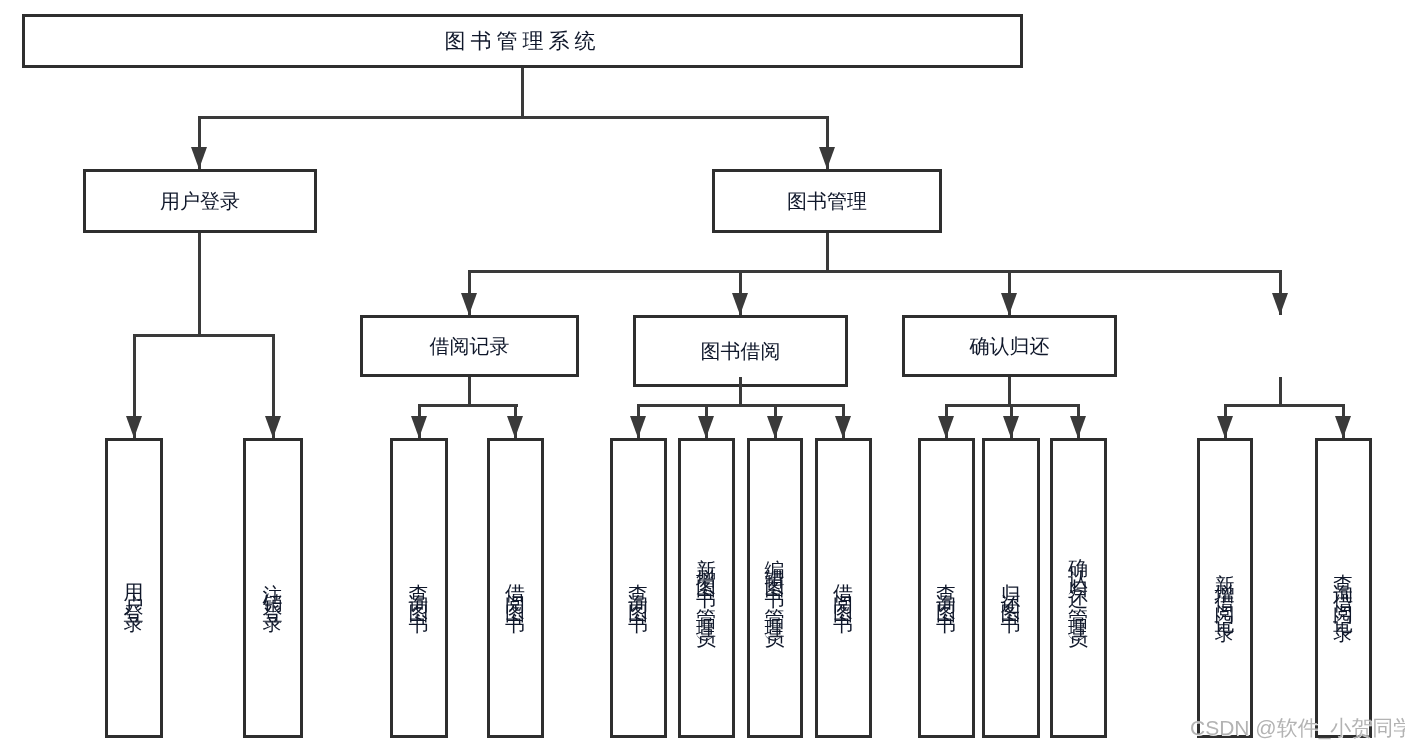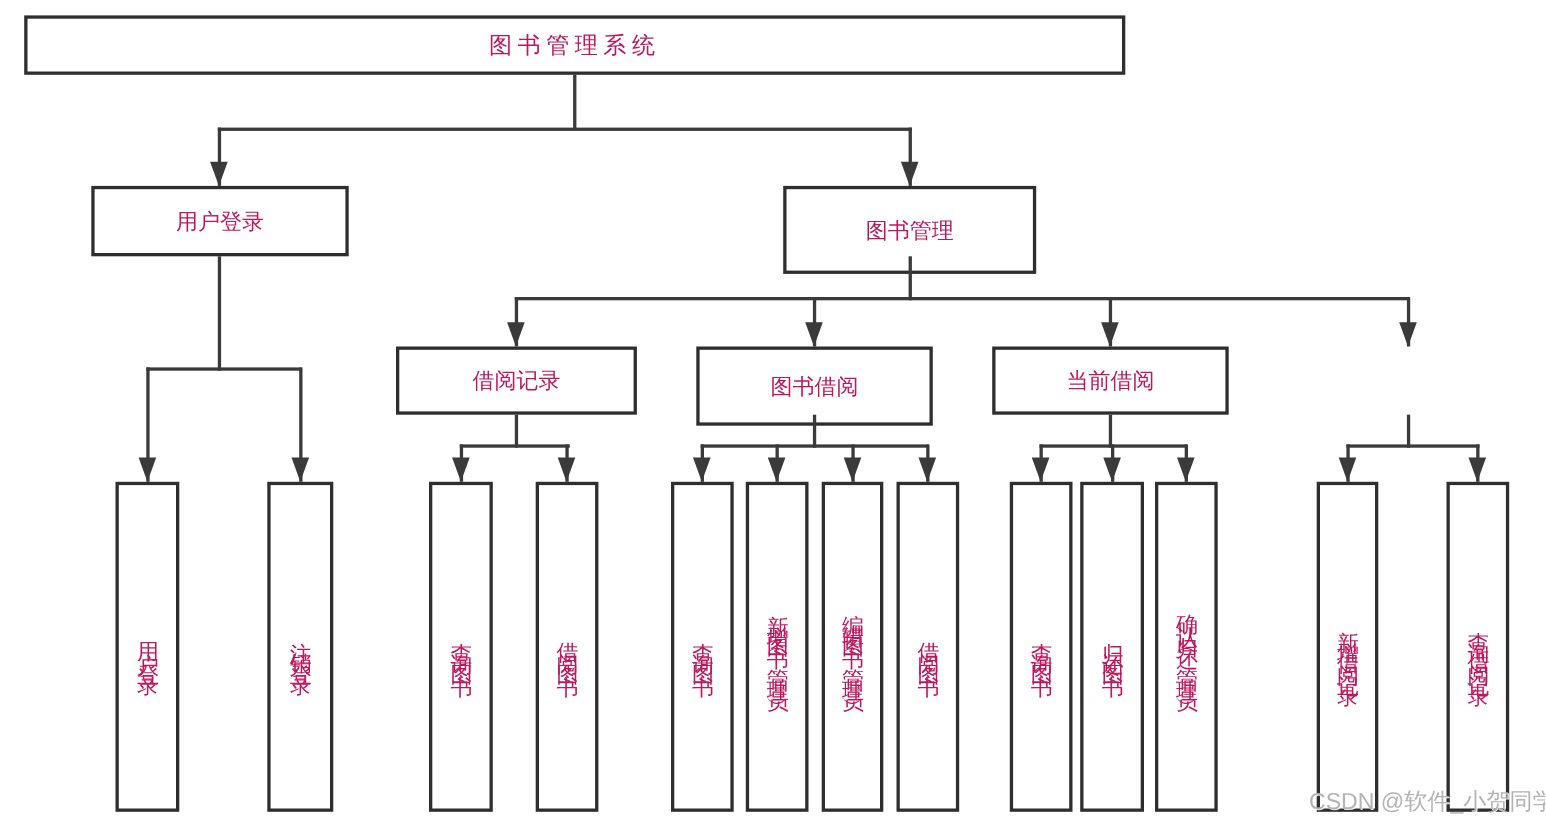--- a/index.html
+++ b/index.html
@@ -3,21 +3,21 @@
 <meta charset="utf-8">
 <style>
   html,body{margin:0;padding:0;background:#ffffff;}
   .stage{
     position:relative;width:1405px;height:747px;background:#ffffff;overflow:hidden;
     font-family:"Liberation Sans", sans-serif;color:#333333;
   }
   .box{
     position:absolute;box-sizing:border-box;background:#ffffff;
     border:3px solid #2e2e2e;display:flex;align-items:center;justify-content:center;
-    color:#be185d;
+    color:#0f172a;
   }
   .hbox{font-size:20px;white-space:nowrap;}
   .rootbox{font-size:21px;letter-spacing:5px;}
   .vbox{
     writing-mode:vertical-rl;text-orientation:mixed;
     font-size:20px;letter-spacing:10px;line-height:1.1;
   }
   .vline{position:absolute;width:3px;background:#3a3a3a;}
   .hline{position:absolute;height:3px;background:#3a3a3a;}
   .arrow{
@@ -31,25 +31,25 @@
   }
 </style>
 </head>
 <body>
 
 <div class="stage">
 
   <div class="box hbox rootbox" style="left:22px;top:14px;width:1001px;height:54px">图书管理系统</div>
 
   <div class="box hbox" style="left:83px;top:169px;width:234px;height:64px">用户登录</div>
-  <div class="box hbox" style="left:712px;top:169px;width:230px;height:80px">图书管理</div>
+  <div class="box hbox" style="left:712px;top:169px;width:230px;height:64px">图书管理</div>
 
   <div class="box hbox" style="left:360px;top:315px;width:219px;height:62px">借阅记录</div>
   <div class="box hbox" style="left:633px;top:315px;width:215px;height:72px">图书借阅</div>
-  <div class="box hbox" style="left:902px;top:315px;width:215px;height:62px">当前借阅</div>
+  <div class="box hbox" style="left:902px;top:315px;width:215px;height:62px">确认归还</div>
 
   <div class="box vbox" style="left:105px;top:438px;width:58px;height:300px">用户登录</div>
   <div class="box vbox" style="left:243px;top:438px;width:60px;height:300px">注销登录</div>
 
   <div class="box vbox" style="left:390px;top:438px;width:58px;height:300px">查询图书</div>
   <div class="box vbox" style="left:487px;top:438px;width:57px;height:300px">借阅图书</div>
 
   <div class="box vbox" style="left:610px;top:438px;width:57px;height:300px">查询图书</div>
   <div class="box vbox" style="left:678px;top:438px;width:57px;height:300px">新增图书（管理员）</div>
   <div class="box vbox" style="left:747px;top:438px;width:56px;height:300px">编辑图书（管理员）</div>

